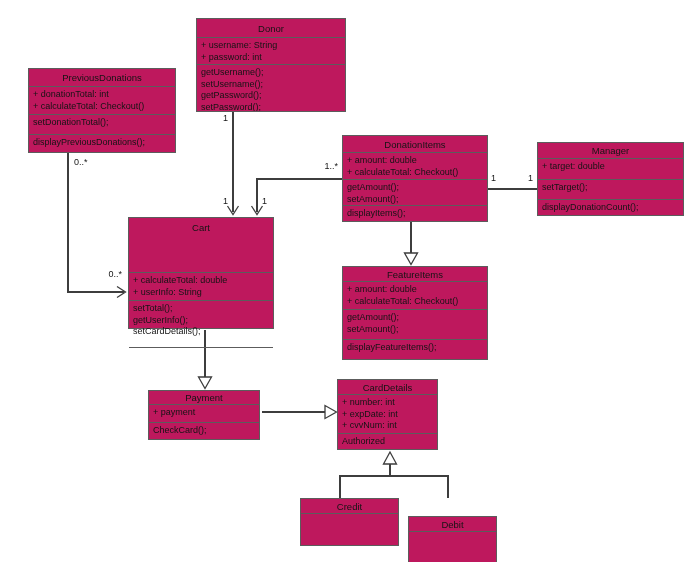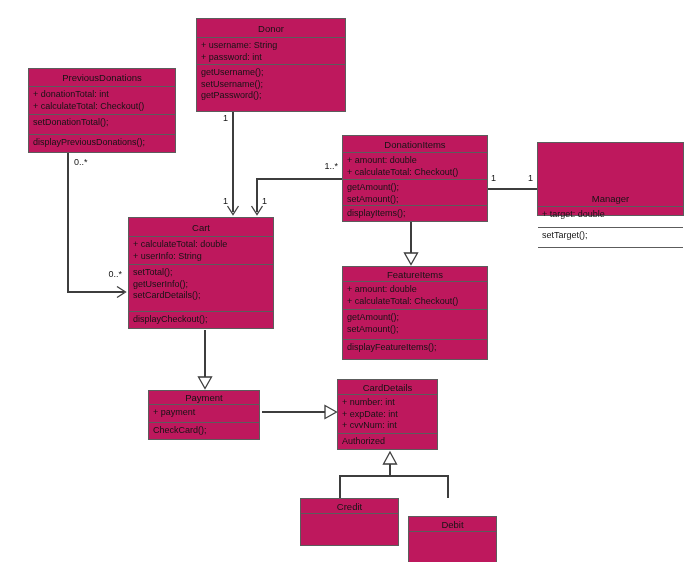--- a/index.html
+++ b/index.html
@@ -45,20 +45,21 @@
   <div class="uml-class" style="left:196px;top:18px;width:150px;height:94px;">
     <div class="c-title" style="height:18px;">Donor</div>
     <div class="c-comp" style="height:27px;">
       <div class="c-line">+ username: String</div>
       <div class="c-line">+ password: int</div>
     </div>
     <div class="c-comp grow">
       <div class="c-line">getUsername();</div>
       <div class="c-line">setUsername();</div>
       <div class="c-line">getPassword();</div>
+      <div class="c-line">setPassword();</div>
     </div>
   </div>
 
   <div class="uml-class" style="left:28px;top:68px;width:148px;height:85px;">
     <div class="c-title" style="height:17px;">PreviousDonations</div>
     <div class="c-comp" style="height:28px;">
       <div class="c-line">+ donationTotal: int</div>
       <div class="c-line">+ calculateTotal: Checkout()</div>
     </div>
     <div class="c-comp" style="height:20px;">
@@ -78,35 +79,35 @@
     <div class="c-comp" style="height:26px;">
       <div class="c-line">getAmount();</div>
       <div class="c-line">setAmount();</div>
     </div>
     <div class="c-comp grow">
       <div class="c-line">displayItems();</div>
     </div>
   </div>
 
   <div class="uml-class" style="left:537px;top:142px;width:147px;height:74px;">
-    <div class="c-title" style="height:15px;margin-top:48px;">Manager</div>
+    <div class="c-title" style="height:15px;">Manager</div>
     <div class="c-comp" style="height:21px;">
       <div class="c-line">+ target: double</div>
     </div>
     <div class="c-comp" style="height:20px;">
       <div class="c-line">setTarget();</div>
     </div>
     <div class="c-comp grow">
       <div class="c-line">displayDonationCount();</div>
     </div>
   </div>
 
   <div class="uml-class" style="left:128px;top:217px;width:146px;height:112px;">
     <div class="c-title" style="height:18px;">Cart</div>
-    <div class="c-comp" style="height:28px;">
+    <div class="c-comp" style="height:28px;margin-top:36px;">
       <div class="c-line">+ calculateTotal: double</div>
       <div class="c-line">+ userInfo: String</div>
     </div>
     <div class="c-comp" style="height:47px;">
       <div class="c-line">setTotal();</div>
       <div class="c-line">getUserInfo();</div>
       <div class="c-line">setCardDetails();</div>
     </div>
     <div class="c-comp grow">
       <div class="c-line">displayCheckout();</div>

